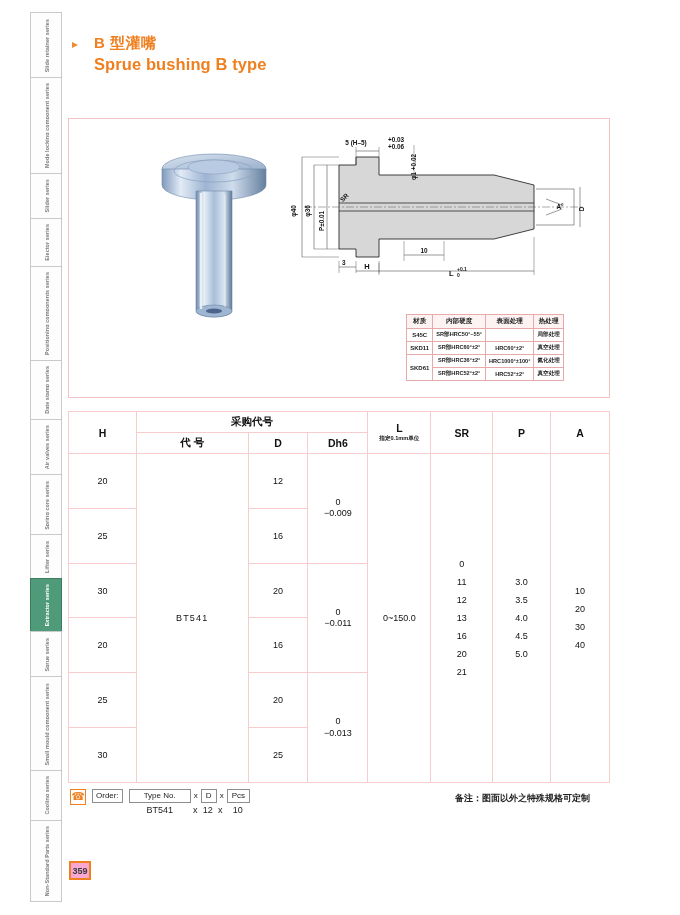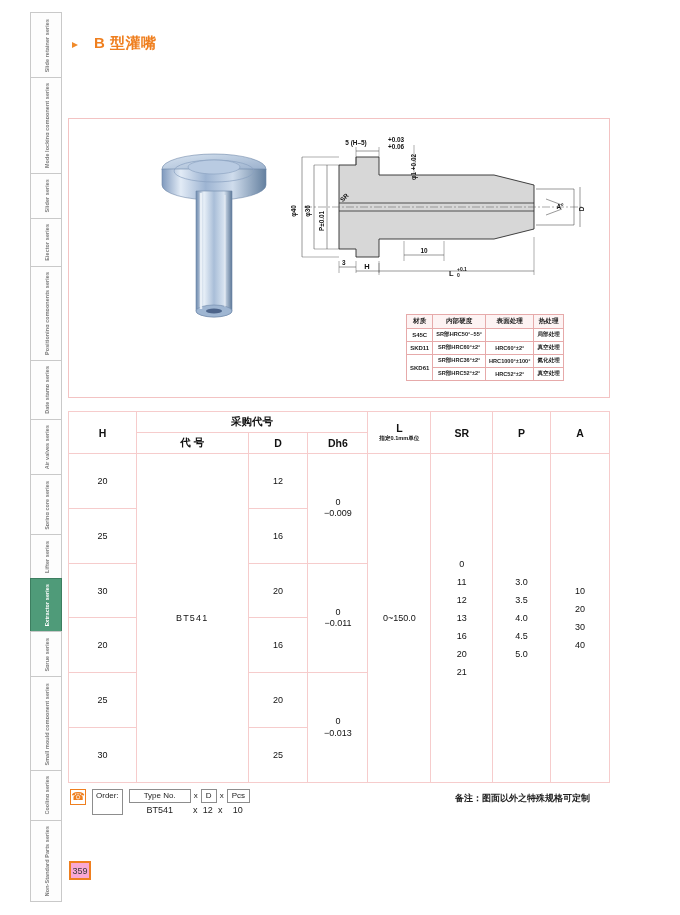--- a/index.html
+++ b/index.html
@@ -47,21 +47,21 @@
     max-height: 105px; overflow: hidden;
   }
   .tab.active .tab-en, .tab.active .tab-cn { color: #ffffff; }
 
   
   #page-badge {
     position: absolute; left: 69px; top: 861px;
     width: 22px; height: 19px;
     border: 2px solid #ef7f1f;
     color: #3a3a3a; background: #f9a8d4;
-    font-size: 9px; font-weight: normal;
+    font-size: 9px; font-weight: bold;
     display: flex; align-items: center; justify-content: center;
   }
 
   
   #title-block { position: absolute; left: 72px; top: 34px; }
   #title-arrow {
     position: absolute; left: 0; top: 8px;
     width: 0; height: 0;
     border-left: 6px solid #f08a2a;
     border-top: 3.5px solid transparent;
@@ -131,21 +131,21 @@
   .stack { line-height: 2.0; font-size: 9px; }
 
   
   #order-bar { position: absolute; left: 70px; top: 789px; display: flex; align-items: flex-start; gap: 6px; }
   #order-icon {
     width: 16px; height: 16px; border: 1.5px solid #ef7f1f;
     color: #ef7f1f; font-size: 11px; line-height: 13px; text-align: center;
   }
   #order-label {
     border: 1px solid #8d8d8d; padding: 0 3px;
-    font-size: 8px; line-height: 12px; height: 26px; color: #222;
+    font-size: 8px; line-height: 12px; height: 14px; color: #222;
   }
   .obox { border: 1px solid #8d8d8d; padding: 0 4px; font-size: 8px; line-height: 12px; height: 14px; text-align: center; color:#222; }
   .osep { font-size: 8px; line-height: 14px; color: #222; }
   #order-values { font-size: 9px; color: #222; margin-top: 2px; display: flex; }
 
   #remark {
     position: absolute; left: 455px; top: 792px;
     font-size: 9px; color: #222; font-weight: bold; white-space: nowrap;
   }
 </style>
@@ -237,20 +237,21 @@
         <div class="tab-cn">非标件系列</div>
       </div>
     </div>
   </div>
 
 <div id="page-badge">359</div>
 
 <div id="title-block">
   <div id="title-arrow"></div>
   <div id="title-cn">B 型灌嘴</div>
+  <div id="title-en">Sprue bushing B type</div>
 </div>
 
 <div id="drawing-panel">
 
   <svg id="render-3d" viewBox="0 0 130 190">
     <defs>
       <linearGradient id="gHead" x1="0" y1="0" x2="1" y2="0">
         <stop offset="0%" stop-color="#7f99bd"></stop>
           <stop offset="18%" stop-color="#e2ebf6"></stop>
         <stop offset="42%" stop-color="#9db4d2"></stop>

